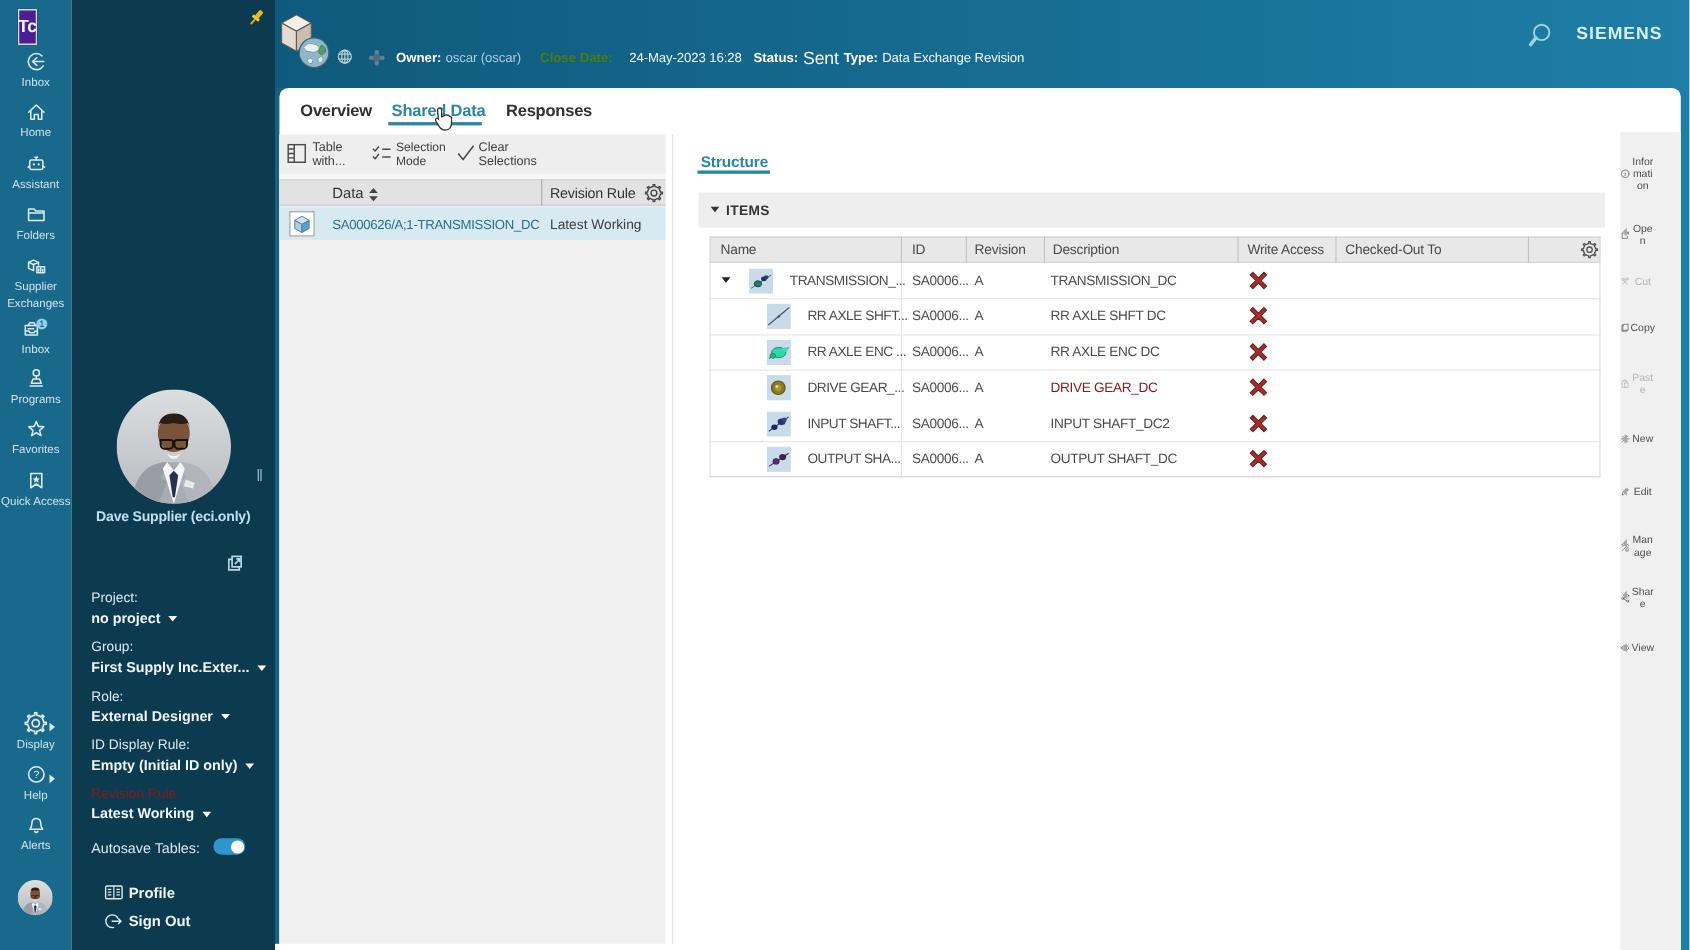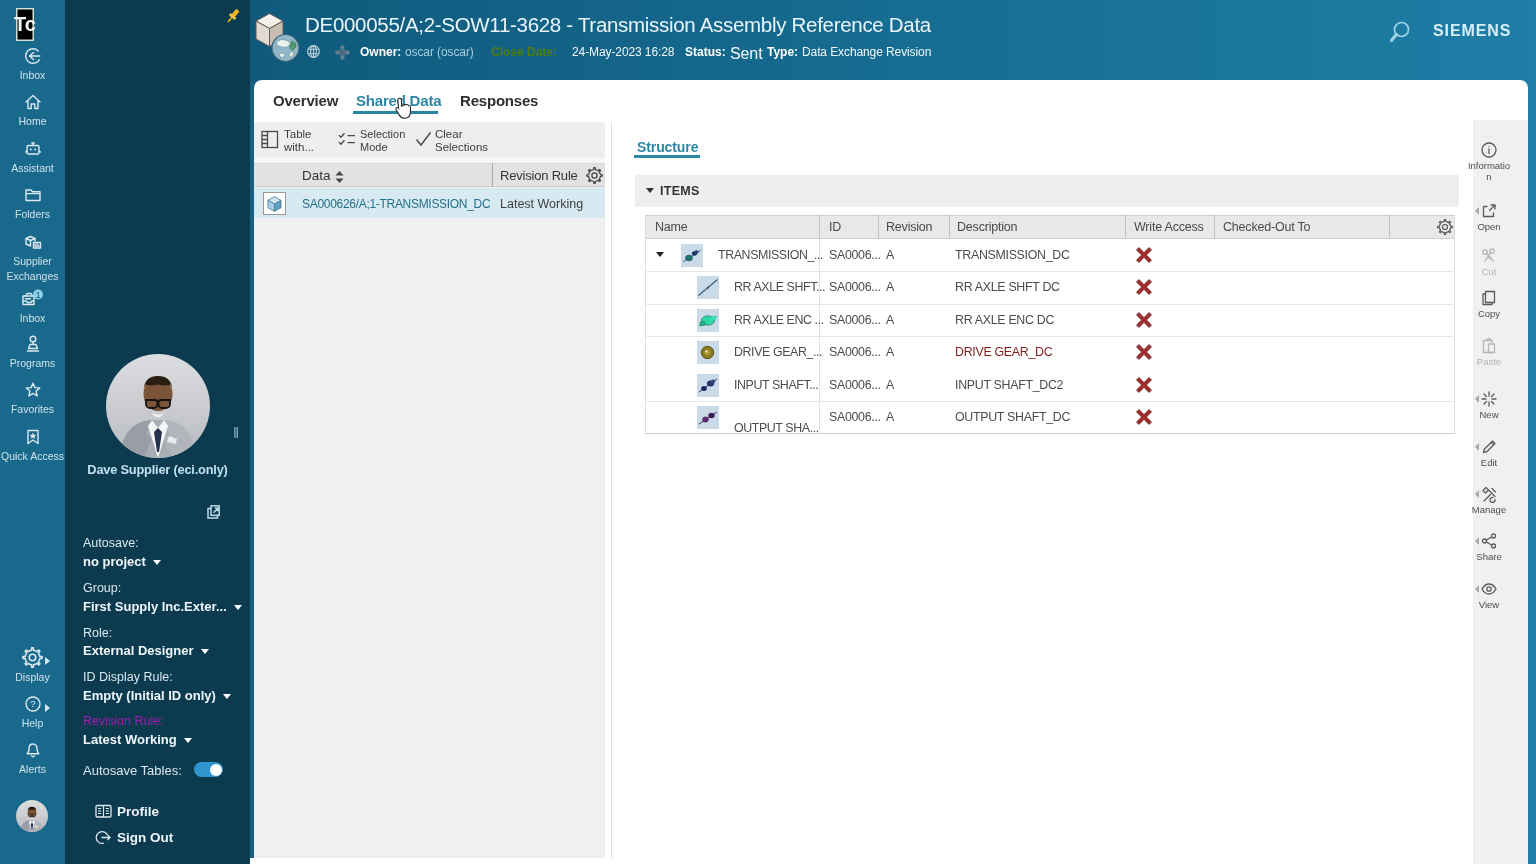--- a/index.html
+++ b/index.html
@@ -1,32 +1,32 @@
 <!DOCTYPE html>
 <html><head><meta charset="utf-8">
 <style>
 *{margin:0;padding:0;box-sizing:border-box}
 html,body{width:1536px;height:864px;overflow:hidden;background:#fff}
 body,div,span{font-family:"Liberation Sans",sans-serif}
 .ab{position:absolute}
 .caret{display:inline-block;width:0;height:0;border-left:4.5px solid transparent;border-right:4.5px solid transparent;border-top:5px solid #fff;margin-left:7px;margin-bottom:1px}
 .lbl{color:#cfe2ea;font-size:10.5px;text-align:center;line-height:12px}
 .railitem{position:absolute;width:65px;display:flex;flex-direction:column;align-items:center;gap:3px}
-.rtb{position:absolute;width:32px;display:flex;flex-direction:column;align-items:center}
+.rtb{position:absolute;width:32px;display:flex;flex-direction:row;align-items:center}
 .rtb .t{font-size:9.5px;color:#4e4e4e;text-align:center;line-height:11px;margin-top:1px;width:47px;overflow-wrap:anywhere}
 .rtb.dis .t{color:#b3b3b3}
 </style></head><body>
 <div class="ab" style="left:0;top:0;width:1536px;height:864px;overflow:hidden">
 
 <div class="ab" style="left:250px;top:0;width:1286px;height:80px;background:linear-gradient(90deg,#0f5a7c,#1e7ea6)"></div>
 <div class="ab" style="left:250px;top:80px;width:14px;height:778px;background:#16617f"></div>
 <div class="ab" style="left:1512px;top:80px;width:24px;height:784px;background:#1e7ea6"></div>
 <div class="ab" style="left:254px;top:80px;width:1274px;height:784px;background:#fff;border-radius:8px 8px 0 0"></div>
 <div class="ab" style="left:0;top:0;width:65px;height:864px;background:#19698c"></div>
-<div class="ab" style="left:16px;top:8px;width:18px;height:33px;background:#000000;box-shadow:inset 0 0 0 1.5px #cfe0d5;display:flex;align-items:center;justify-content:center;color:#f2f7f3;font-size:20px;font-weight:700">Tc</div>
+<div class="ab" style="left:16px;top:8px;width:18px;height:33px;background:#4c1d95;box-shadow:inset 0 0 0 1.5px #cfe0d5;display:flex;align-items:center;justify-content:center;color:#f2f7f3;font-size:16px;font-weight:700">Tc</div>
 <div class="railitem" style="top:46px">
       <svg width="20" height="20" viewBox="0 0 20 20">
         <circle cx="10" cy="10" r="7.3" fill="none" stroke="#dce9ef" stroke-width="1.4" stroke-linecap="round" stroke-linejoin="round" stroke-dasharray="36 10" stroke-dashoffset="-4"></circle>
         <path d="M10.5 6.5 L6.5 10 L10.5 13.5 M6.5 10 H16.8" fill="none" stroke="#dce9ef" stroke-width="1.4" stroke-linecap="round" stroke-linejoin="round"></path>
       </svg>
       <div class="lbl">Inbox</div>
     </div>
 <div class="railitem" style="top:92px">
       <svg width="20" height="20" viewBox="0 0 20 20">
         <path d="M3 10 L10 3.5 L17 10 M5 8.5 V16.5 H8.2 V12 H11.8 V16.5 H15 V8.5" fill="none" stroke="#dce9ef" stroke-width="1.4" stroke-linecap="round" stroke-linejoin="round"></path>
@@ -169,29 +169,29 @@
           <path d="M64 46 h-9 a2.5 2.5 0 0 0 -2.5 2.5 v1.5 a4 4 0 0 0 4 4 h3.5 a4 4 0 0 0 4 -4 Z" fill="none" stroke="#15130f" stroke-width="1.8"></path>
           <path d="M46 58.5 q6 4.5 12 0 q-2 4.5 -6 4.5 q-4 0 -6 -4.5 Z" fill="#f6f3ef"></path>
         </g>
       </svg></div>
 <div class="ab" style="left:65px;top:462px;width:185px;text-align:center;color:#c0e0ee;font-weight:700;font-size:12.8px;letter-spacing:-0.2px">Dave Supplier (eci.only)</div>
 <div class="ab" style="left:205px;top:504px"><svg width="16" height="16" viewBox="0 0 16 16">
         <path d="M6 4.5 H3 V14 H12.5 V11" fill="none" stroke="#b9dbe8" stroke-width="1.5"></path>
         <rect x="6" y="1.8" width="8.2" height="9.5" fill="none" stroke="#b9dbe8" stroke-width="1.5"></rect>
         <path d="M8.5 8.8 L13 4.2 M13 7.2 V4 H9.8" stroke="#b9dbe8" stroke-width="1.5" fill="none"></path>
       </svg></div>
-<div class="ab" style="left:83px;top:536px;color:#d9e8ef;font-size:12.5px">Autosave:</div>
+<div class="ab" style="left:83px;top:536px;color:#d9e8ef;font-size:12.5px">Project:</div>
 <div class="ab" style="left:83px;top:554px;color:#f0f7fa;font-size:13px;font-weight:700;white-space:nowrap">no project<span class="caret"></span></div>
 <div class="ab" style="left:83px;top:581px;color:#d9e8ef;font-size:12.5px">Group:</div>
 <div class="ab" style="left:83px;top:599px;color:#f0f7fa;font-size:13px;font-weight:700;white-space:nowrap">First Supply Inc.Exter...<span class="caret"></span></div>
 <div class="ab" style="left:83px;top:626px;color:#d9e8ef;font-size:12.5px">Role:</div>
 <div class="ab" style="left:83px;top:643px;color:#f0f7fa;font-size:13px;font-weight:700;white-space:nowrap">External Designer<span class="caret"></span></div>
 <div class="ab" style="left:83px;top:670px;color:#d9e8ef;font-size:12.5px">ID Display Rule:</div>
 <div class="ab" style="left:83px;top:688px;color:#f0f7fa;font-size:13px;font-weight:700;white-space:nowrap">Empty (Initial ID only)<span class="caret"></span></div>
-<div class="ab" style="left:83px;top:714px;color:#a21caf;font-size:12.5px">Revision Rule:</div>
+<div class="ab" style="left:83px;top:714px;color:#7f1d1d;font-size:12.5px">Revision Rule:</div>
 <div class="ab" style="left:83px;top:732px;color:#f0f7fa;font-size:13px;font-weight:700;white-space:nowrap">Latest Working<span class="caret"></span></div>
 <div class="ab" style="left:83px;top:763px;color:#d9e8ef;font-size:13px">Autosave Tables:</div>
 <div class="ab" style="left:194px;top:762px;width:29px;height:15px;border-radius:8px;background:#2e96cc">
       <div class="ab" style="right:1.5px;top:1.5px;width:12px;height:12px;border-radius:50%;background:#fff"></div>
     </div>
 <div class="ab" style="left:95px;top:804px"><svg width="17" height="15" viewBox="0 0 17 15">
         <rect x="1" y="1.5" width="15" height="11.5" rx="1.2" fill="none" stroke="#dce9ef" stroke-width="1.3"></rect>
         <path d="M8.5 1.5 V13 M3 4.5 h3.2 M3 7 h3.2 M3 9.5 h3.2 M10.8 4.5 h3.2 M10.8 7 h3.2 M10.8 9.5 h3.2" stroke="#dce9ef" stroke-width="1.1" fill="none"></path>
       </svg></div>
 <div class="ab" style="left:117px;top:804px;color:#eef5f8;font-size:13.5px;font-weight:700">Profile</div>
@@ -205,21 +205,20 @@
           <path d="M4 13 L17.5 5.5 L31 13 L17.5 20.5 Z" fill="#f4efe9"></path>
           <path d="M4 13 V31 L17.5 38.5 V20.5 Z" fill="#e3dad2"></path>
           <path d="M31 13 V31 L17.5 38.5 V20.5 Z" fill="#cabdb2"></path>
         </g>
 <circle cx="33.5" cy="40" r="13.5" fill="#8fb7c9" stroke="#3d6175" stroke-width="1.2"></circle>
         <path d="M24 35 q4 -5 9 -3 q6 1 5 5 q-4 4 -8 2 q-5 0 -6 -4Z" fill="#e9f1ec" stroke="#6e93a4" stroke-width="0.8"></path>
         <path d="M40 33 q5 2 4 6 l-3 3 q-4 -1 -3 -4 Z" fill="#4d9e68" stroke="#3a7a52" stroke-width="0.7"></path>
         <path d="M27 46 q3 -2 6 0 l-2 4 q-3 0 -4 -4Z" fill="#e9f1ec" stroke="#6e93a4" stroke-width="0.8"></path>
         <path d="M37 45 l4 -2 q2 3 -1 6 q-3 1 -3 -4Z" fill="#dfe9e3" stroke="#6e93a4" stroke-width="0.7"></path>
       </svg></div>
-<div class="ab" style="left:305px;top:13px;color:#eaf5f9;font-size:20.5px;font-weight:400;letter-spacing:-0.3px">DE000055/A;2-SOW11-3628 - Transmission Assembly Reference Data</div>
 <div class="ab" style="left:306px;top:44px"><svg width="15" height="15" viewBox="0 0 18 18">
         <circle cx="9" cy="9" r="7" fill="none" stroke="#bccfd9" stroke-width="1.4"></circle>
         <ellipse cx="9" cy="9" rx="3.4" ry="7" fill="none" stroke="#bccfd9" stroke-width="1.4"></ellipse>
         <path d="M2.3 6.3 h13.4 M2.3 11.7 h13.4 M9 2 v14" stroke="#bccfd9" stroke-width="1.4" fill="none"></path>
       </svg></div>
 <div class="ab" style="left:333px;top:44px"><svg width="19" height="17" viewBox="0 0 19 17">
         <g fill="#647f93">
           <rect x="7.6" y="1.5" width="3.8" height="14" rx="1.6"></rect>
           <rect x="2.5" y="6.6" width="14" height="3.8" rx="1.6"></rect>
           <circle cx="9.5" cy="8.5" r="3.2" fill="#4e6a7e"></circle>
@@ -393,21 +392,21 @@
         <g stroke="#6e1f1f" stroke-width="0.8" fill="#a32e2e">
           <path d="M2.2 4.2 L4.2 2.2 L8.5 6.5 L12.8 2.2 L14.8 4.2 L10.5 8.5 L14.8 12.8 L12.8 14.8 L8.5 10.5 L4.2 14.8 L2.2 12.8 L6.5 8.5 Z"></path>
         </g>
       </svg></div>
 <div class="ab" style="left:697px;top:406px;width:22px;height:23px"><svg width="22" height="23">
         <rect width="22" height="23" fill="#c9dae9"></rect>
         <path d="M2 18 L20 6" stroke="#4a3060" stroke-width="1"></path>
         <ellipse cx="8.5" cy="13.5" rx="2.9" ry="2.6" fill="#5b2d74" stroke="#32173f" stroke-width="0.6"></ellipse>
         <ellipse cx="14.5" cy="9.5" rx="3.2" ry="2.8" fill="#3f1e52"></ellipse>
       </svg></div>
-<div class="ab" style="left:734px;top:421px;font-size:12.4px;color:#4c4c4c;white-space:nowrap;letter-spacing:-0.4px">OUTPUT SHA...</div>
+<div class="ab" style="left:734px;top:410px;font-size:12.4px;color:#4c4c4c;white-space:nowrap;letter-spacing:-0.4px">OUTPUT SHA...</div>
 <div class="ab" style="left:829px;top:410px;font-size:12.4px;color:#4c4c4c;letter-spacing:-0.3px">SA0006...</div>
 <div class="ab" style="left:886px;top:410px;font-size:12.4px;color:#4c4c4c">A</div>
 <div class="ab" style="left:955px;top:410px;font-size:12.4px;color:#4c4c4c;letter-spacing:-0.3px">OUTPUT SHAFT_DC</div>
 <div class="ab" style="left:1133px;top:407px"><svg width="22" height="20" viewBox="0 0 17 17">
         <g stroke="#6e1f1f" stroke-width="0.8" fill="#a32e2e">
           <path d="M2.2 4.2 L4.2 2.2 L8.5 6.5 L12.8 2.2 L14.8 4.2 L10.5 8.5 L14.8 12.8 L12.8 14.8 L8.5 10.5 L4.2 14.8 L2.2 12.8 L6.5 8.5 Z"></path>
         </g>
       </svg></div>
 <div class="ab" style="left:1473px;top:120px;width:55px;height:744px;background:#f1f0f0"></div>
 <div class="rtb" style="left:1473px;top:141px">

